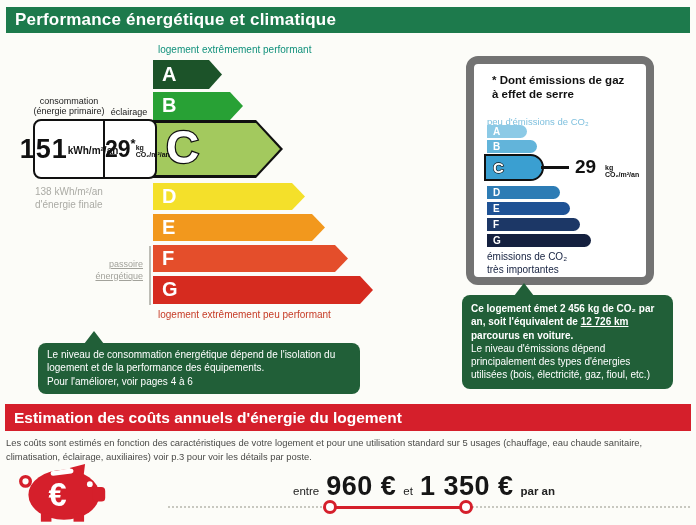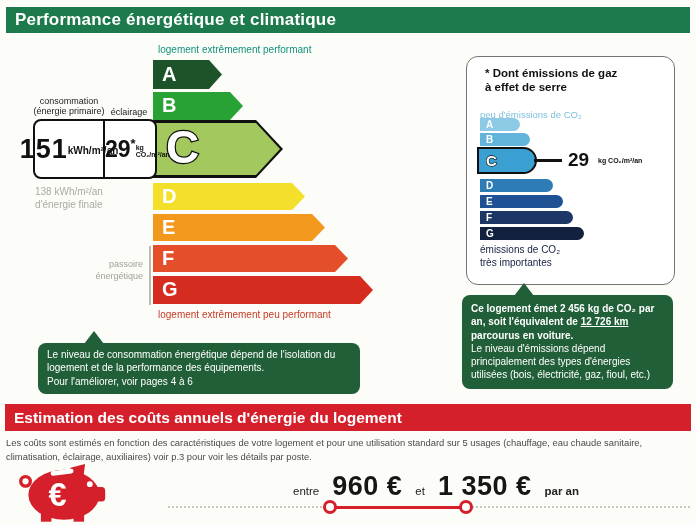--- a/index.html
+++ b/index.html
@@ -45,55 +45,55 @@
   .val-unit { font-size:10px; font-weight:bold; color:#111; margin-top:3px; }
   .val-unit.small { font-size:7px; }
 
   .box-label { position:absolute; font-size:9px; color:#222; text-align:center; line-height:1.15; }
   #label-consumption { left:24px; top:96px; width:90px; }
   #label-emissions { left:103px; top:107px; width:52px; }
 
   #final-energy { position:absolute; left:35px; top:186px; font-size:10px; color:#abab a5; color:#ababa5; line-height:1.25; }
 
   #passoire { position:absolute; left:83px; top:259px; width:60px; text-align:right;
-    font-size:9px; color:#a2a29b; line-height:1.3; }
+    font-size:9px; color:#a2a29b; line-height:1.3;text-decoration:underline; }
   #passoire-line { position:absolute; left:149px; top:246px; width:2px; height:59px; background:#bdbdb6; }
 
   
   .note-box { position:absolute; background:#215f38; color:#fff; border-radius:8px; font-size:10px; line-height:1.33; }
   .note-tri { position:absolute; width:0; height:0;
     border-left:10px solid transparent; border-right:10px solid transparent;
     border-bottom:13px solid #215f38; }
   #energy-note { left:38px; top:343px; width:322px; padding:5px 9px 6px 9px; }
   #energy-note-tri { left:84px; top:331px; }
   #co2-note { left:462px; top:295px; width:211px; padding:7px 9px; font-size:10px; }
   #co2-note-tri { left:514px; top:283px; }
   #co2-note .bold { font-weight:bold;text-align:right; }
   #co2-note .ul { text-decoration:underline; }
 
   
-  #co2-panel { position:absolute; left:466px; top:56px; width:209px; height:229px;
-    background:#fff; border:1px solid #737373; border-radius:12px; }
+  #co2-panel { position:absolute; left:466px; top:56px; width:188px; height:229px;
+    background:#fff; border:8px solid #737373; border-radius:12px; }
   #co2-title { position:absolute; left:18px; top:9px; font-size:11.5px; font-weight:bold; color:#111; line-height:1.25; }
   #co2-low { position:absolute; left:13px; top:52px; font-size:9.5px; color:#7fc0de; }
   #co2-high { position:absolute; left:13px; top:186px; font-size:10px; color:#14203f; line-height:1.3; }
   .cbar { position:absolute; left:13px; height:13px; border-radius:0 7px 7px 0; }
   .cletter { position:absolute; left:6px; top:50%; transform:translateY(-52%);
     color:#fff; font-weight:bold; font-size:10px; }
   #co2-selected { position:absolute; left:10px; top:90px; height:27px;
     border:2.5px solid #101010; border-radius:0 14px 14px 0; }
   #co2-selected .cletter { font-size:15px; left:7px; -webkit-text-stroke:1.3px #101010; paint-order:stroke fill; }
   #co2-dash { position:absolute; left:67px; top:102px; width:28px; height:3px; background:#111; }
   #co2-value { position:absolute; left:101px; top:92px; font-size:19px; font-weight:bold; color:#111; }
   #co2-value-unit { position:absolute; left:131px; top:100px; font-size:7px; font-weight:bold; color:#111; }
 
   
   #cost-desc { position:absolute; left:6px; top:436px; width:688px; font-size:9.4px; color:#4a4a48; line-height:1.45; }
   #piggy { position:absolute; left:14px; top:458px; width:96px; height:64px; }
-  #cost-row { position:absolute; left:293px; top:471px; display:flex; align-items:baseline; gap:13px; white-space:nowrap; }
+  #cost-row { position:absolute; left:293px; top:471px; display:flex; align-items:baseline; gap:7px; white-space:nowrap; }
   .cost-small { font-size:11.5px; color:#222; }
   .cost-big { font-size:27px; font-weight:bold; color:#161616; letter-spacing:0.5px; }
   .cost-per { font-size:11.5px; font-weight:bold; color:#222; }
   #dotted-line { position:absolute; left:168px; top:506px; width:522px; border-top:2px dotted #c8c8c0; }
   #range-line { position:absolute; left:336px; top:506px; width:126px; height:3px; background:#d51f2b; }
   .range-dot { position:absolute; top:500px; width:14px; height:14px; border-radius:50%;
     background:#fff; border:3.5px solid #d51f2b; }
   #range-dot-left { left:323px; }
   #range-dot-right { left:459px; }
 </style>

